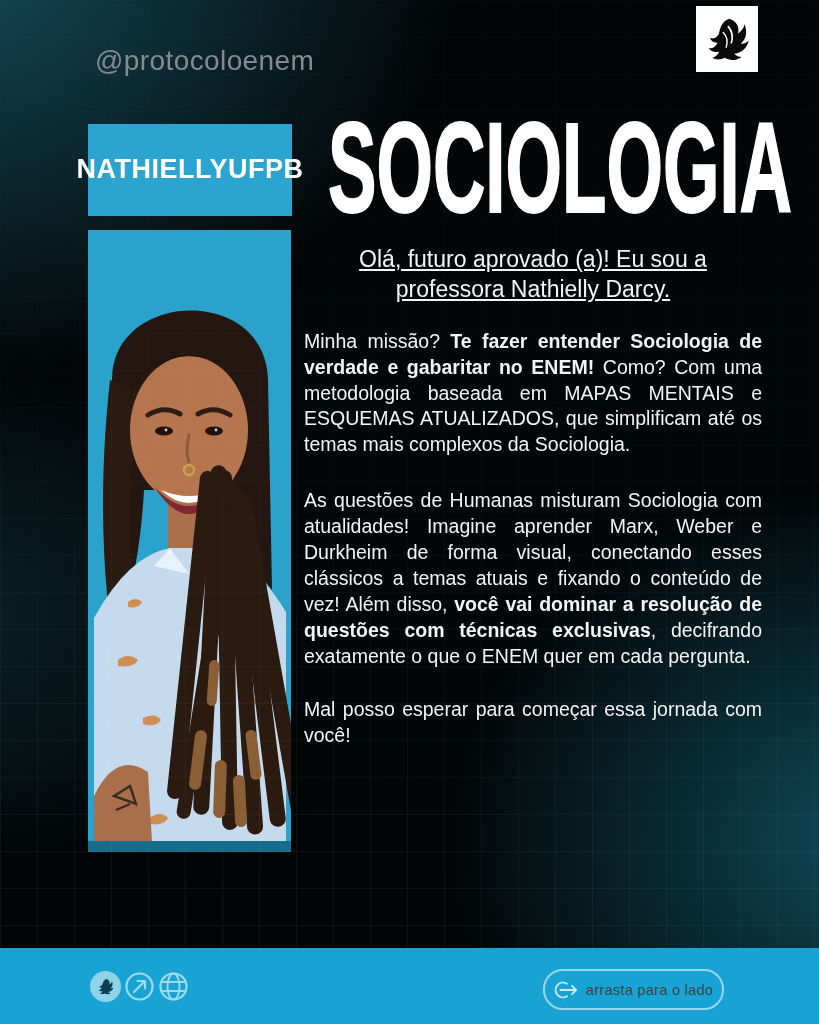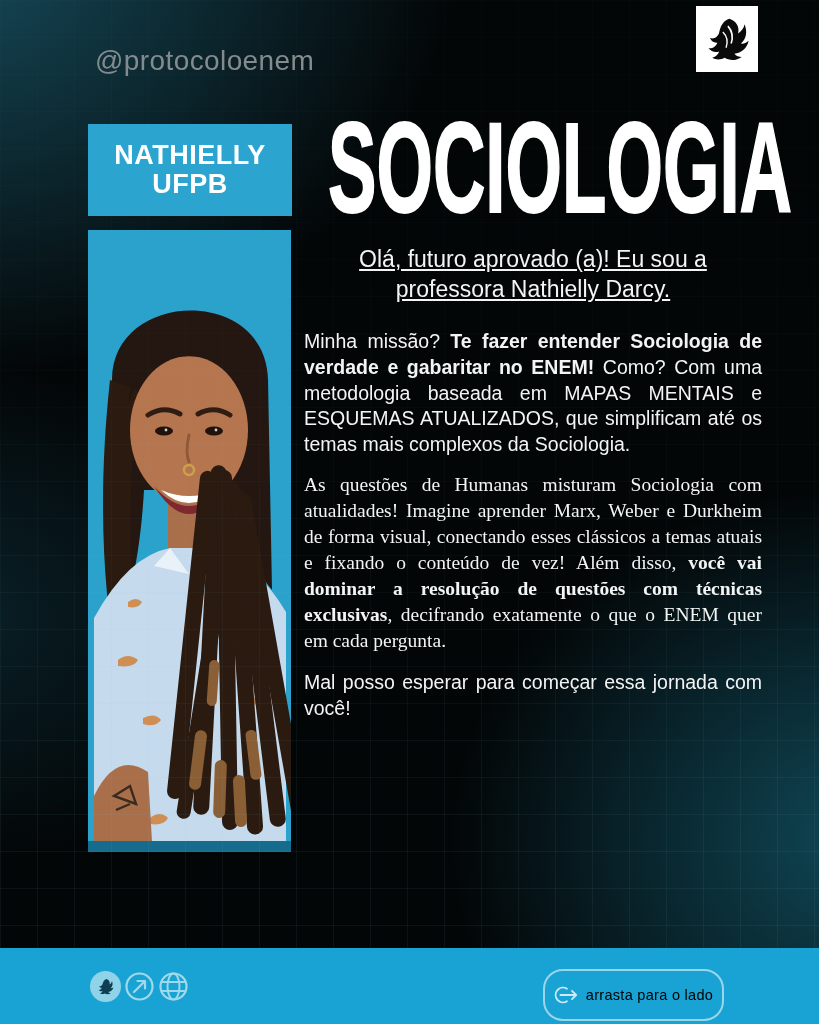--- a/index.html
+++ b/index.html
@@ -17,40 +17,40 @@
     background:
       repeating-linear-gradient(to right, rgba(140,200,212,.07) 0 1px, transparent 1px 37px),
       repeating-linear-gradient(to bottom, rgba(140,200,212,.07) 0 1px, transparent 1px 37px);
     -webkit-mask-image:linear-gradient(180deg, rgba(0,0,0,.25) 0%, rgba(0,0,0,.35) 40%, rgba(0,0,0,.95) 80%, #000 100%);
     mask-image:linear-gradient(180deg, rgba(0,0,0,.25) 0%, rgba(0,0,0,.35) 40%, rgba(0,0,0,.95) 80%, #000 100%);
   }
   .handle{position:absolute;left:95px;top:45px;z-index:2;font-size:28px;letter-spacing:.4px;color:#848b8e;}
   .logo-box{position:absolute;left:696px;top:6px;width:62px;height:66px;background:#fff;z-index:2;
     display:flex;align-items:center;justify-content:center;}
   .name-box{position:absolute;left:88px;top:124px;width:204px;height:92px;background:#2ba4d0;z-index:2;
-    display:flex;flex-direction:column;align-items:center;justify-content:center;}
+    display:flex;flex-direction:row;align-items:center;justify-content:center;}
   .name-box .ln{color:#fff;font-weight:700;font-size:27px;line-height:1.08;letter-spacing:.5px;}
   .title-wrap{position:absolute;left:297px;top:116px;z-index:2;margin-left:31px;}
   .photo{position:absolute;left:88px;top:230px;width:203px;height:622px;z-index:0;}
   .col{position:absolute;left:304px;top:244px;width:458px;z-index:2;color:#f3f4f4;}
   .p{margin:0;}
   .p .b{font-weight:700;}
   .p-lg{font-size:23px;line-height:1.32;text-align:center;text-decoration:underline;}
   .p-md{font-size:19.5px;line-height:1.33;text-align:justify;}
   #p1{margin-bottom:24px;}
   #p2{margin-bottom:30px;}
-  #p3{margin-bottom:14px;}
-  #p4{margin-bottom:16px;font-family:Liberation Serif, serif;}
+  #p3{margin-bottom:30px;}
+  #p4{margin-bottom:27px;}
   .footer{position:absolute;left:0;bottom:0;width:819px;height:76px;background:#18a3d4;z-index:3;}
   .soc-row{position:absolute;left:90px;top:23px;display:flex;gap:3px;}
   .soc{width:31px;height:31px;border-radius:50%;display:flex;align-items:center;justify-content:center;}
   .soc.filled{background:#8fd3e8;}
-  .pill{position:absolute;left:543px;top:21px;width:181px;height:52px;border:2px solid rgba(186,226,240,.8);
+  .pill{position:absolute;left:543px;top:21px;width:181px;height:41px;border:2px solid rgba(186,226,240,.8);
     border-radius:20px;box-sizing:border-box;display:flex;align-items:center;justify-content:center;gap:8px;
-    color:#000000;font-size:14.5px;letter-spacing:.3px;}
+    color:#404040;font-size:14.5px;letter-spacing:.3px;}
   svg{display:block;}
 </style>
 </head>
 <body>
 
 <div class="canvas">
   <div class="grid"></div>
 
   <svg width="0" height="0" style="position:absolute" aria-hidden="true">
     <defs>

